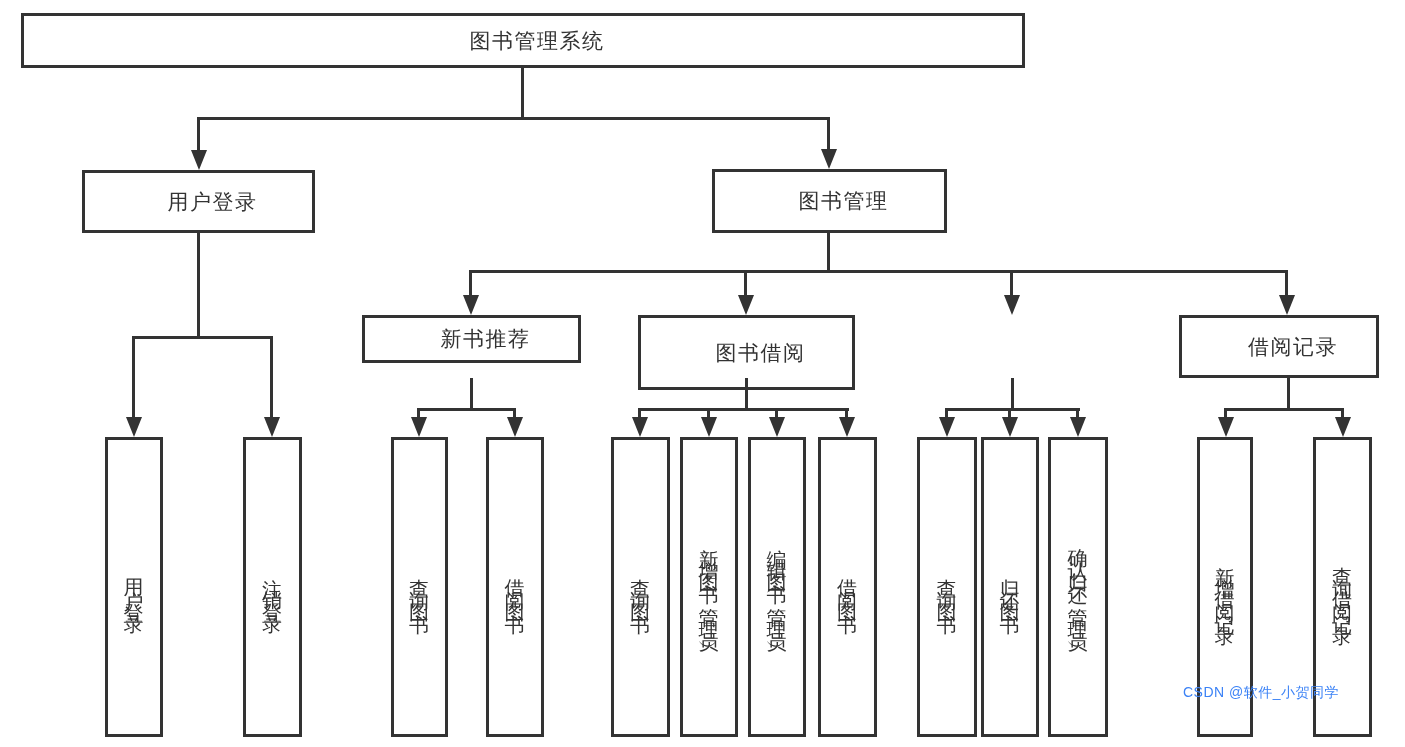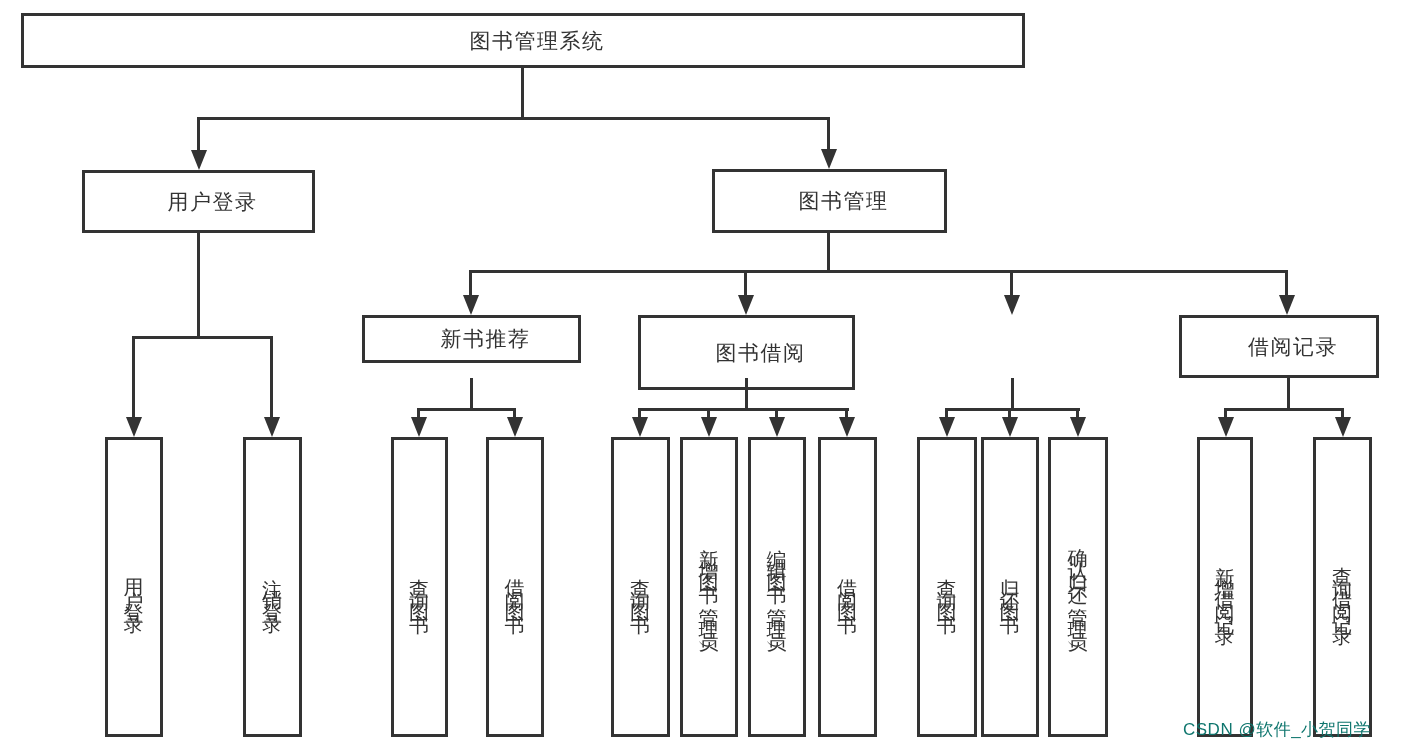--- a/index.html
+++ b/index.html
@@ -19,22 +19,22 @@
     font-size:20px; letter-spacing:12px; line-height:1;
   }
   .hl { position:absolute; height:3px; background:#333333; }
   .vl { position:absolute; width:3px; background:#333333; }
   .arr {
     position:absolute; width:0; height:0;
     border-left:8px solid transparent; border-right:8px solid transparent;
     border-top:20px solid #333333;
   }
   .watermark {
-    position:absolute; left:1183px; top:718px; z-index:5;
-    font-size:17px; color:#0f766e; letter-spacing:0.5px; white-space:nowrap;
+    position:absolute; left:1183px; top:684px; z-index:5;
+    font-size:14px; color:#3b82f6; letter-spacing:0.5px; white-space:nowrap;
   }
 </style>
 </head>
 <body>
 
 <div class="stage">
 
   <div class="node" style="left:21px;top:13px;width:1004px;height:55px">图书管理系统</div>
 
   <div class="node" style="left:82px;top:170px;width:233px;height:63px">用户登录</div>

